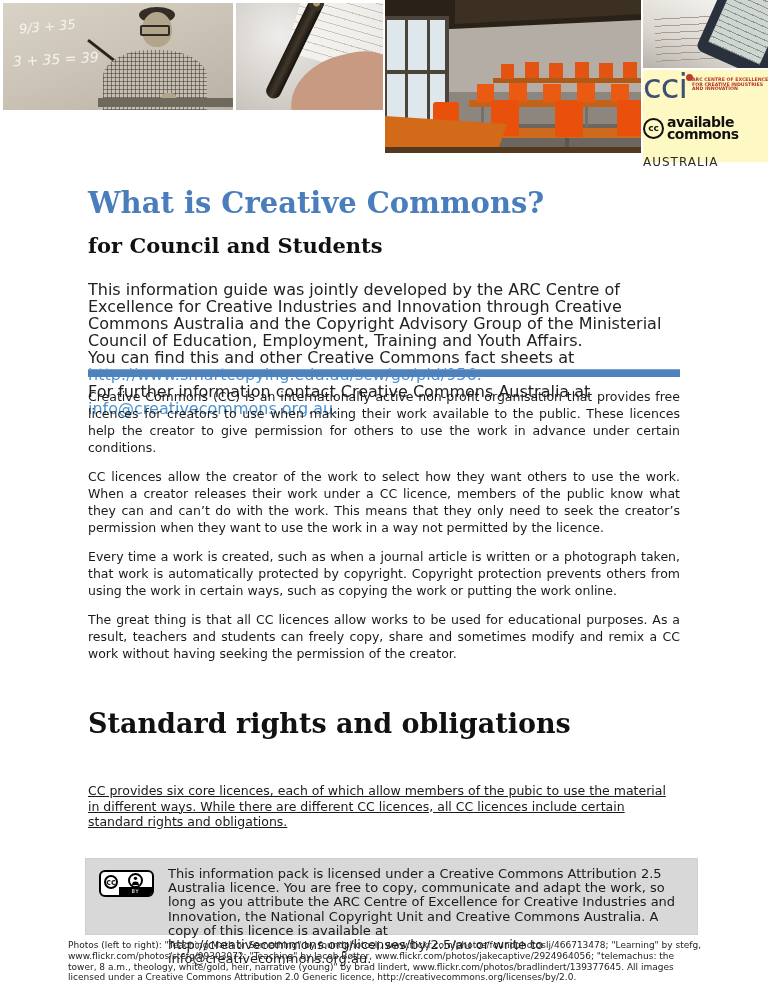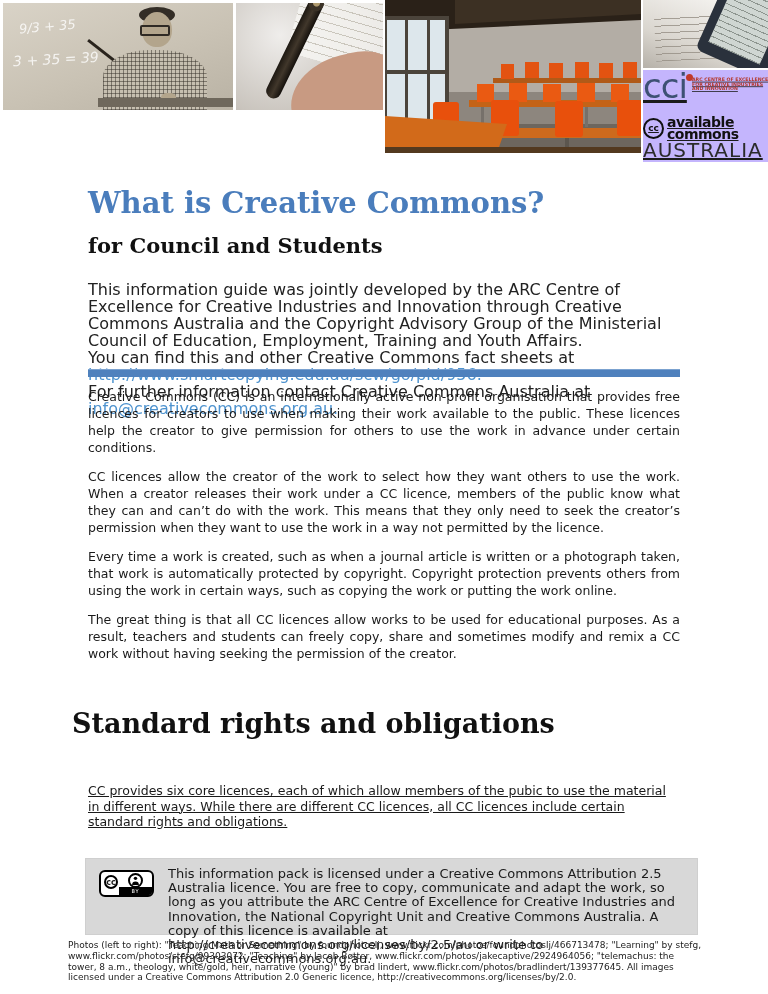--- a/index.html
+++ b/index.html
@@ -41,44 +41,44 @@
   .photo-book{left:643px;top:0;width:125px;height:68px;
     background:linear-gradient(200deg,#fbfaf8,#dad6cf 65%,#b6b1a9 100%);}
   .b-lines{position:absolute;left:12px;top:12px;width:70px;height:48px;opacity:.8;
     background:repeating-linear-gradient(0deg,#958e84 0 1px,transparent 1px 7px);transform:rotate(-3deg);}
   .b-device{position:absolute;right:-16px;top:-20px;width:74px;height:88px;background:#2a313c;border-radius:7px;
     transform:rotate(24deg);}
   .b-screen{position:absolute;left:9px;top:10px;right:9px;bottom:12px;background:#cfd6d2;
     background-image:repeating-linear-gradient(0deg,#8d958f 0 1px,transparent 1px 6px);}
 
   
-  .logos{position:absolute;left:643px;top:70px;width:125px;height:92px;background:#c4b5fd;text-decoration:underline;}
+  .logos{position:absolute;left:643px;top:70px;width:125px;height:92px;background:#fef9c3;}
   .cci{position:relative;display:flex;align-items:flex-start;height:38px;}
   .cci-letters{font-size:34px;line-height:32px;font-weight:400;color:#3d5174;letter-spacing:-1px;position:relative;}
   .cci-dot{position:absolute;left:43px;top:4px;width:7px;height:7px;border-radius:50%;background:#c0392b;}
   .cci-tagline{margin-left:5px;margin-top:7px;color:#b4382c;font-weight:bold;font-size:6px;line-height:6px;
     transform:scale(.78);transform-origin:left top;white-space:nowrap;}
   .ccau{margin-top:8px;}
   .ccau-row{display:flex;align-items:center;}
   .ccau-icon{width:17px;height:17px;border:2px solid #111;border-radius:50%;font-size:9px;font-weight:bold;
     display:flex;align-items:center;justify-content:center;color:#111;flex:0 0 auto;}
   .ccau-name{margin-left:3px;font-weight:bold;font-size:14px;line-height:12px;letter-spacing:-0.5px;color:#111;}
-  .ccau-country{font-size:20px;line-height:17px;letter-spacing:1px;color:#2b2b2b;margin-top:2px;}
+  .ccau-country{font-size:12px;line-height:17px;letter-spacing:1px;color:#2b2b2b;margin-top:14px;}
 
   
   .doc-title{position:absolute;left:88px;top:186px;width:600px;
     font-family:"DejaVu Serif","Liberation Serif",serif;font-weight:bold;font-size:29px;color:#4a7dbc;}
   .doc-subtitle{position:absolute;left:88px;top:233px;width:600px;
     font-family:"DejaVu Serif","Liberation Serif",serif;font-weight:bold;font-size:21px;color:#111;}
   .intro{position:absolute;left:88px;top:281px;width:596px;font-size:16px;line-height:17px;color:#222;}
   .link{color:#4e93cf;text-decoration:none;cursor:pointer;}
   .rule{position:absolute;left:88px;top:369px;width:592px;height:7px;background:#4f81bd;border-top:1px solid #7ba2d0;}
   .bodytext{position:absolute;left:88px;top:388px;width:592px;font-size:12.5px;line-height:17px;color:#1a1a1a;}
   .bodytext p{margin:0 0 12px 0;text-align:justify;}
-  .section-heading{position:absolute;left:72px;top:708px;width:600px;
+  .section-heading{position:absolute;left:88px;top:708px;width:600px;
     font-family:"DejaVu Serif","Liberation Serif",serif;font-weight:bold;font-size:27px;color:#111;}
   .section-para{position:absolute;left:88px;top:783px;width:592px;font-size:12.5px;line-height:15.5px;color:#1a1a1a;text-decoration:underline;}
 
   
   .license-box{position:absolute;left:85px;top:858px;width:613px;height:77px;background:#d8d8d8;
     border:1px solid #cfcfcf;box-sizing:border-box;display:flex;align-items:flex-start;}
   .cc-badge{position:relative;margin:11px 0 0 13px;width:55px;height:27px;background:#fff;
     border:2px solid #000;border-radius:6px;box-sizing:border-box;flex:0 0 auto;}
   .badge-cc{position:absolute;left:3px;top:3px;width:14px;height:14px;border:2px solid #000;border-radius:50%;
     font-size:8px;font-weight:bold;display:flex;align-items:center;justify-content:center;box-sizing:border-box;}

